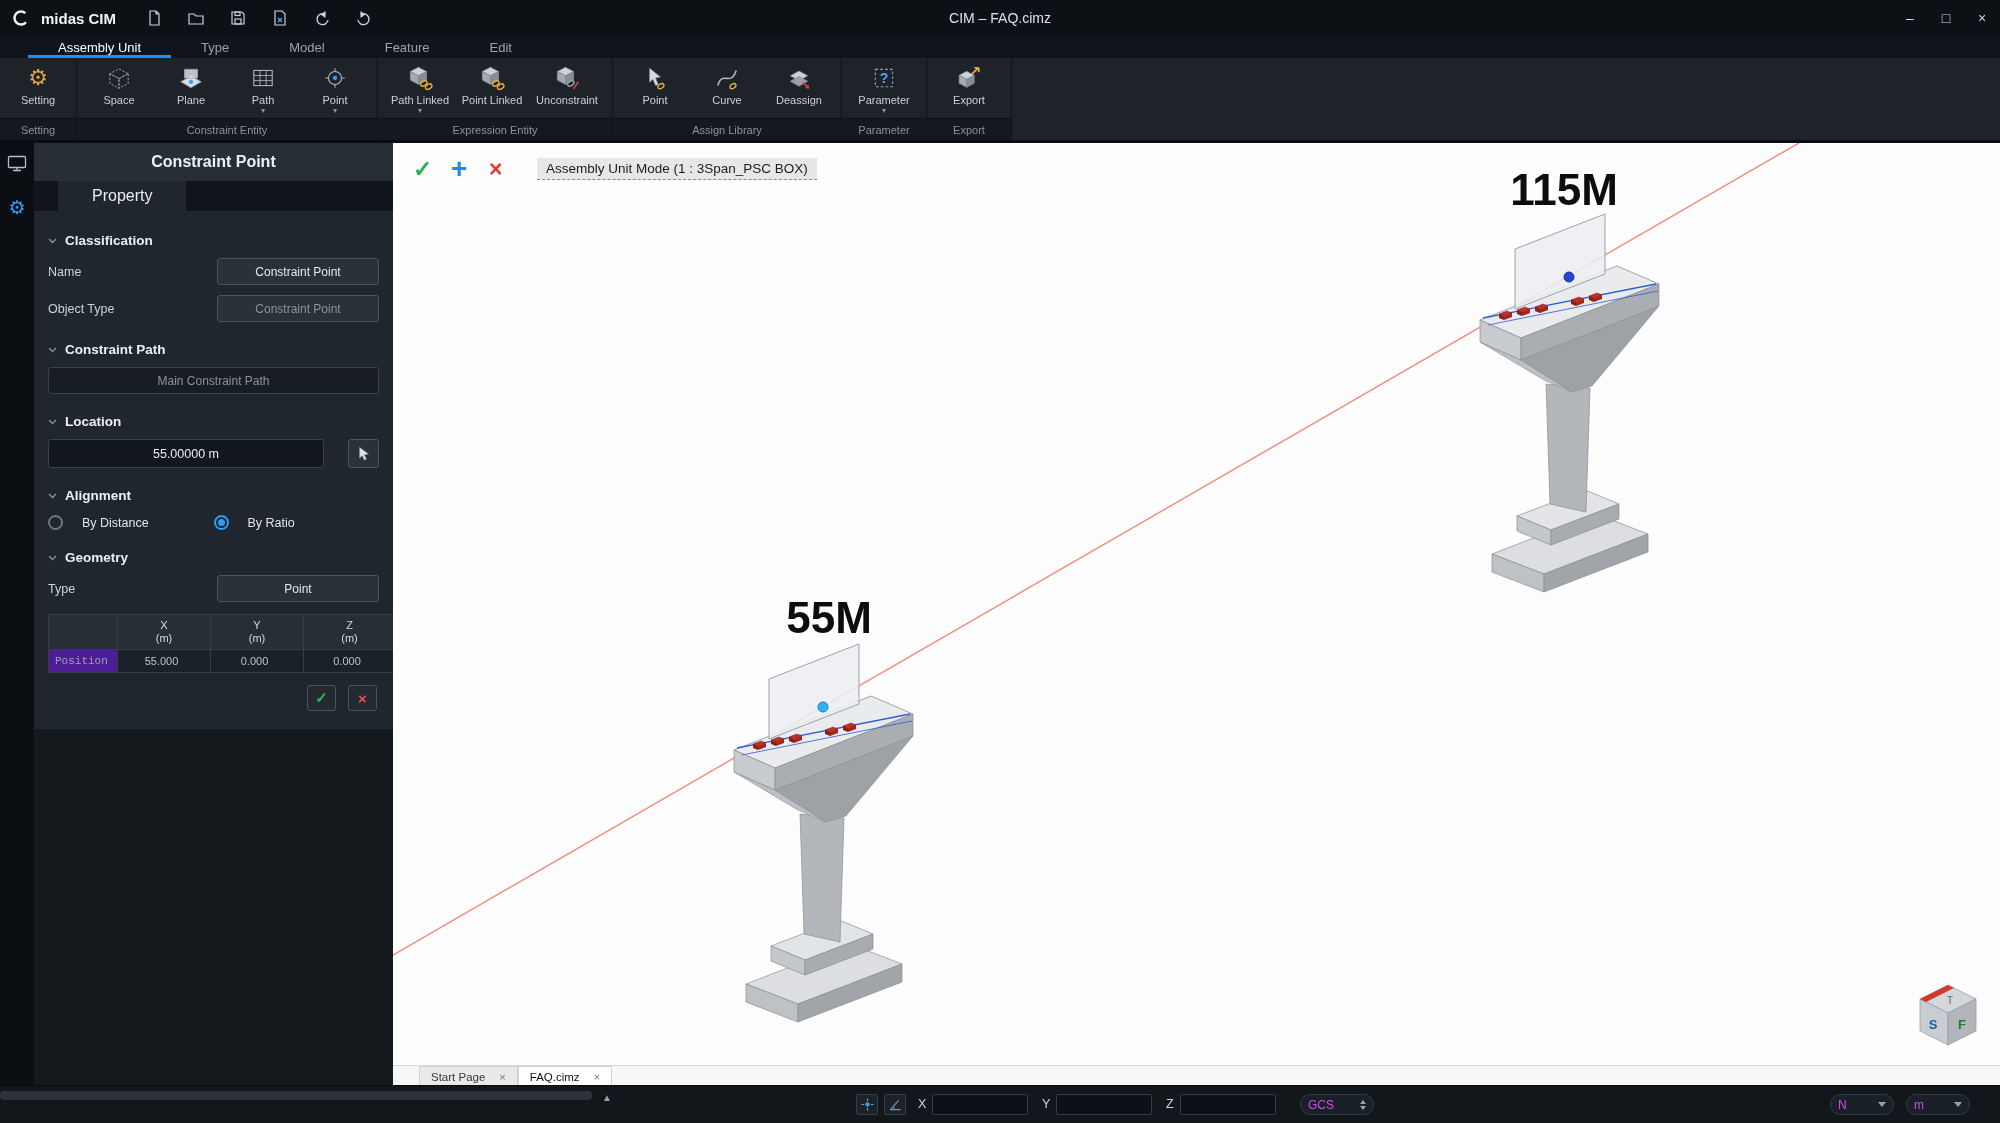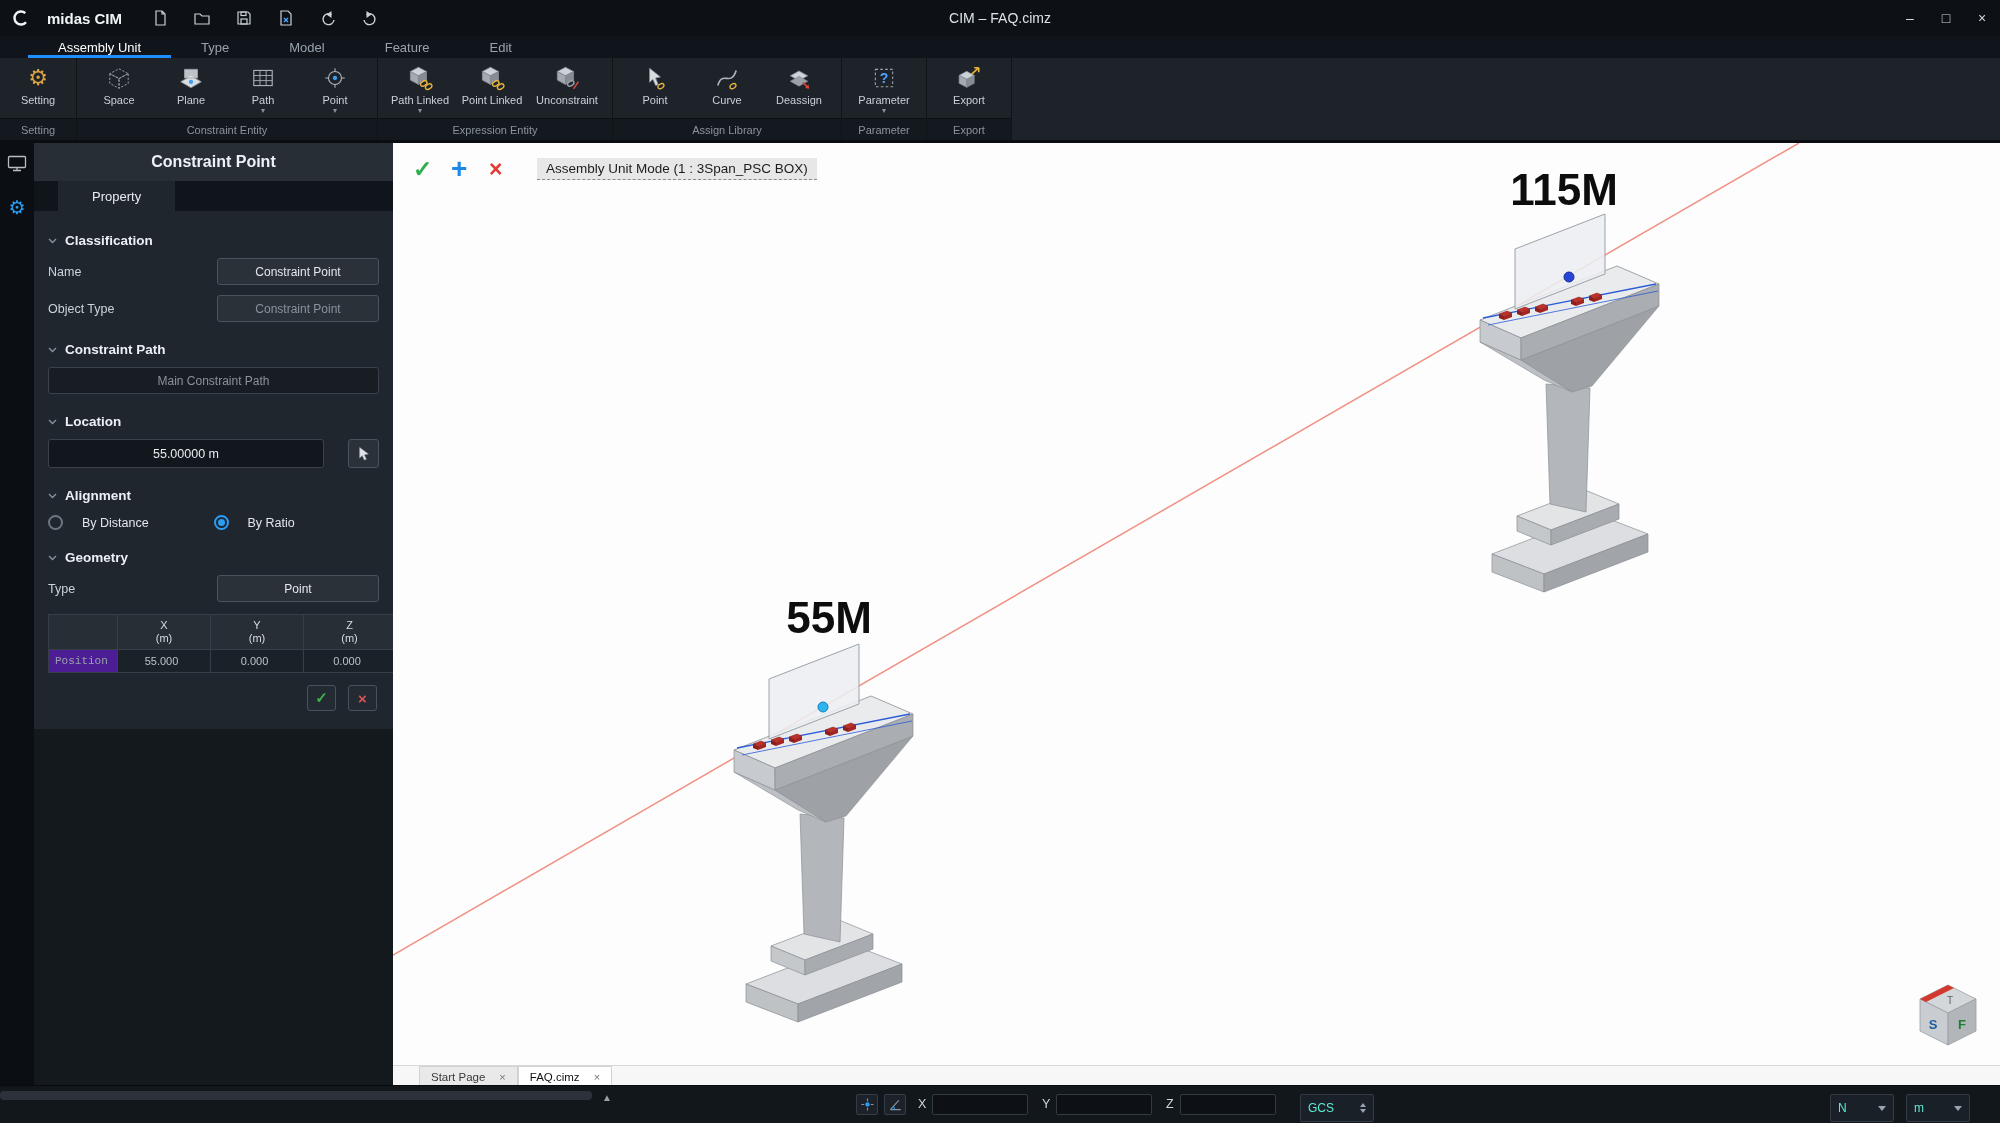--- a/index.html
+++ b/index.html
@@ -1,21 +1,21 @@
 <!DOCTYPE html>
 <html><head>
 <meta charset="utf-8">
 <style>
   html,body{margin:0;padding:0;background:#14181d;}
   #root{position:relative;width:2000px;height:1123px;overflow:hidden;
         font-family:"Liberation Sans",sans-serif;color:#dde3e9;user-select:none;}
   
   .titlebar{position:absolute;left:0;top:0;right:0;height:36px;background:#0d1116;
             display:flex;align-items:center;}
-  .logo{display:flex;align-items:center;gap:17px;padding-left:12px;font-weight:bold;font-size:15px;color:#f2f5f8;z-index:2;}
+  .logo{display:flex;align-items:center;gap:11px;padding-left:12px;font-weight:bold;font-size:15px;color:#f2f5f8;z-index:2;}
   .tb-icons{display:flex;gap:22px;margin-left:28px;z-index:2;}
   .tb-icon{width:20px;height:20px;display:grid;place-items:center;}
   .tb-title{position:absolute;left:0;right:0;text-align:center;font-size:14px;color:#dbe2e9;}
   .tb-win{margin-left:auto;display:flex;z-index:2;}
   .tb-winbtn{width:36px;height:36px;display:grid;place-items:center;font-size:14px;color:#cfd6dd;}
   
   .menubar{position:absolute;left:0;top:36px;right:0;height:22px;background:#10151b;
            display:flex;padding-left:28px;}
   .mtab{padding:0 30px;font-size:13px;color:#98a2ac;display:flex;align-items:center;}
   .mtab.active{color:#ffffff;box-shadow:inset 0 -3px 0 #1f8fff;}
@@ -35,21 +35,21 @@
   
   .leftstrip{position:absolute;left:0;top:143px;width:34px;bottom:37px;background:#0b0f13;
              display:flex;flex-direction:column;align-items:center;padding-top:12px;gap:18px;box-sizing:border-box;}
   
   .panel{position:absolute;left:34px;top:143px;width:359px;bottom:37px;background:#14191e;
          display:flex;flex-direction:column;}
   .panel-header{height:38px;background:#272e36;display:grid;place-items:center;
                 color:#eef2f6;font-weight:bold;font-size:16px;}
   .panel-tabs{height:30px;background:#10151b;display:flex;align-items:flex-end;padding-left:24px;}
   .panel-tab{height:30px;display:flex;align-items:center;padding:0 34px;background:#20262e;
-             color:#e8edf2;font-size:13px;}
+             color:#e8edf2;font-size:16px;}
   .panel-content{background:#20262e;padding:2px 12px 16px;}
   .panel-fill{flex:1;background:#14191e;}
   .sect{display:flex;align-items:center;gap:8px;margin:20px 2px 10px;color:#ecf0f4;
         font-weight:bold;font-size:13.5px;}
   .prow{display:flex;align-items:center;justify-content:space-between;margin:10px 2px;}
   .plabel{font-size:12.5px;color:#ccd3da;}
   .pbtn{width:162px;height:27px;background:#2a3139;border:1px solid #4a525c;border-radius:3px;
         color:#e2e7ec;font-size:12px;display:grid;place-items:center;box-sizing:border-box;}
   .pbtn.disabled{color:#8a929c;}
   .pinput-full{height:27px;margin:10px 2px;background:#171d23;border:1px solid #3a434d;border-radius:3px;
@@ -92,22 +92,22 @@
   .dtab .x{color:#777;font-size:11px;}
   
   .statusbar{position:absolute;left:0;right:0;bottom:0;height:37px;background:#12171c;border-top:1px solid #080b0e;}
   .sb-scroll{position:absolute;left:0;top:5px;width:592px;height:9px;background:#2b323a;border-radius:4px;}
   .sb-up{position:absolute;left:602px;top:7px;color:#98a1ab;font-size:10px;line-height:10px;}
   .sb-snap{position:absolute;top:8px;width:22px;height:21px;background:#1c222a;border:1px solid #343c46;
            border-radius:2px;display:grid;place-items:center;box-sizing:border-box;}
   .sb-lbl{position:absolute;top:11px;font-size:12.5px;color:#cfd6dd;}
   .sb-input{position:absolute;top:8px;height:21px;background:#0d1116;border:1px solid #323a44;border-radius:2px;
             color:#dfe5ea;font-size:12px;padding:0 5px;box-sizing:border-box;font-family:inherit;}
-  .sb-drop{position:absolute;top:8px;height:28px;background:#1a2028;border:1px solid #323a44;border-radius:2px;
-           display:flex;align-items:center;justify-content:space-between;padding:0 7px;color:#5eead4;
+  .sb-drop{position:absolute;top:8px;height:21px;background:#1a2028;border:1px solid #323a44;border-radius:10px;
+           display:flex;align-items:center;justify-content:space-between;padding:0 7px;color:#d946ef;
            font-size:12px;box-sizing:border-box;}
   .tri-down{width:0;height:0;border-left:4px solid transparent;border-right:4px solid transparent;
             border-top:5px solid #9aa3ad;}
   .spin{display:flex;flex-direction:column;gap:2px;}
   .tri-up-s{width:0;height:0;border-left:3.5px solid transparent;border-right:3.5px solid transparent;
             border-bottom:4px solid #9aa3ad;}
   .tri-down-s{width:0;height:0;border-left:3.5px solid transparent;border-right:3.5px solid transparent;
             border-top:4px solid #9aa3ad;}
 </style>
 </head>

